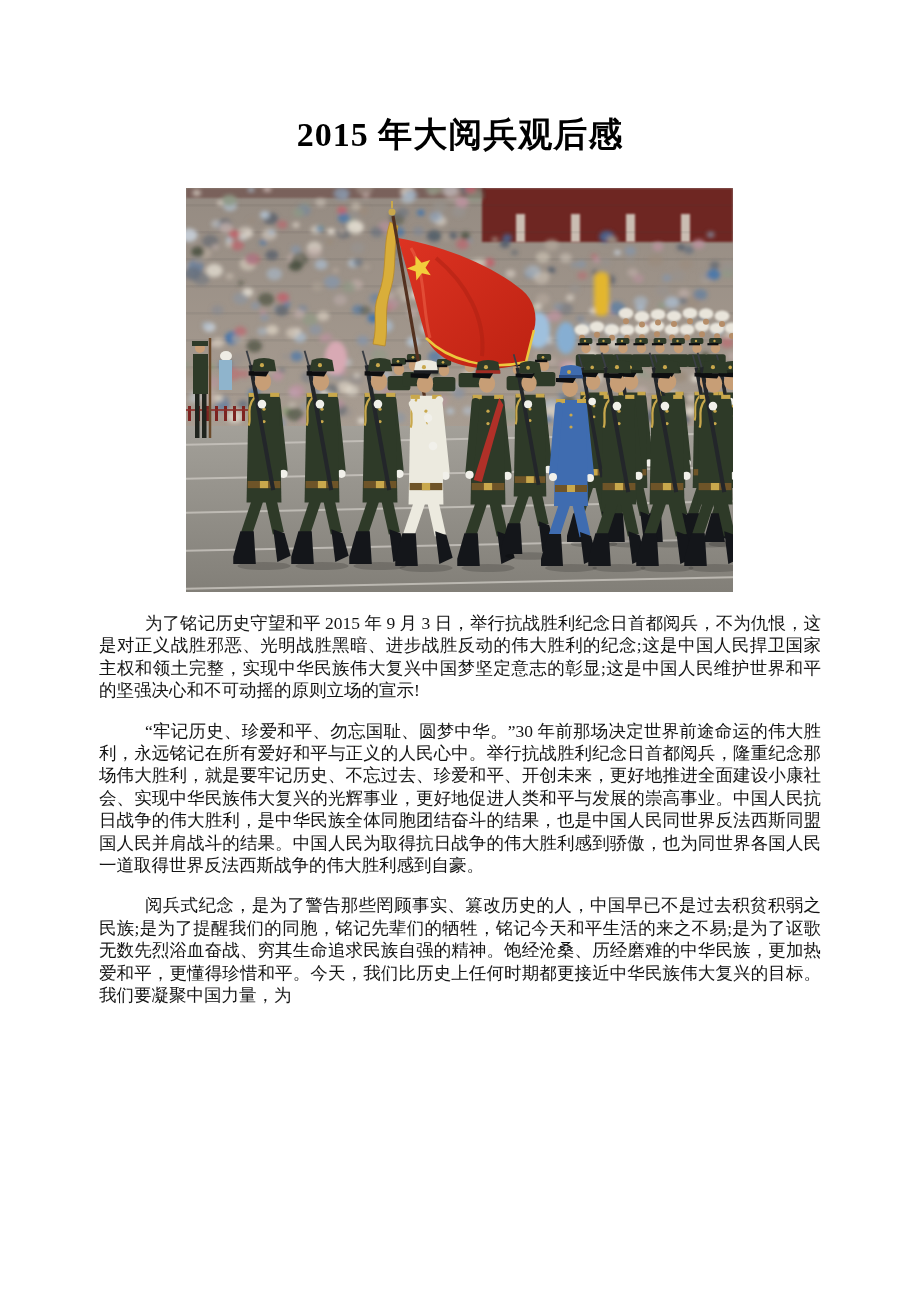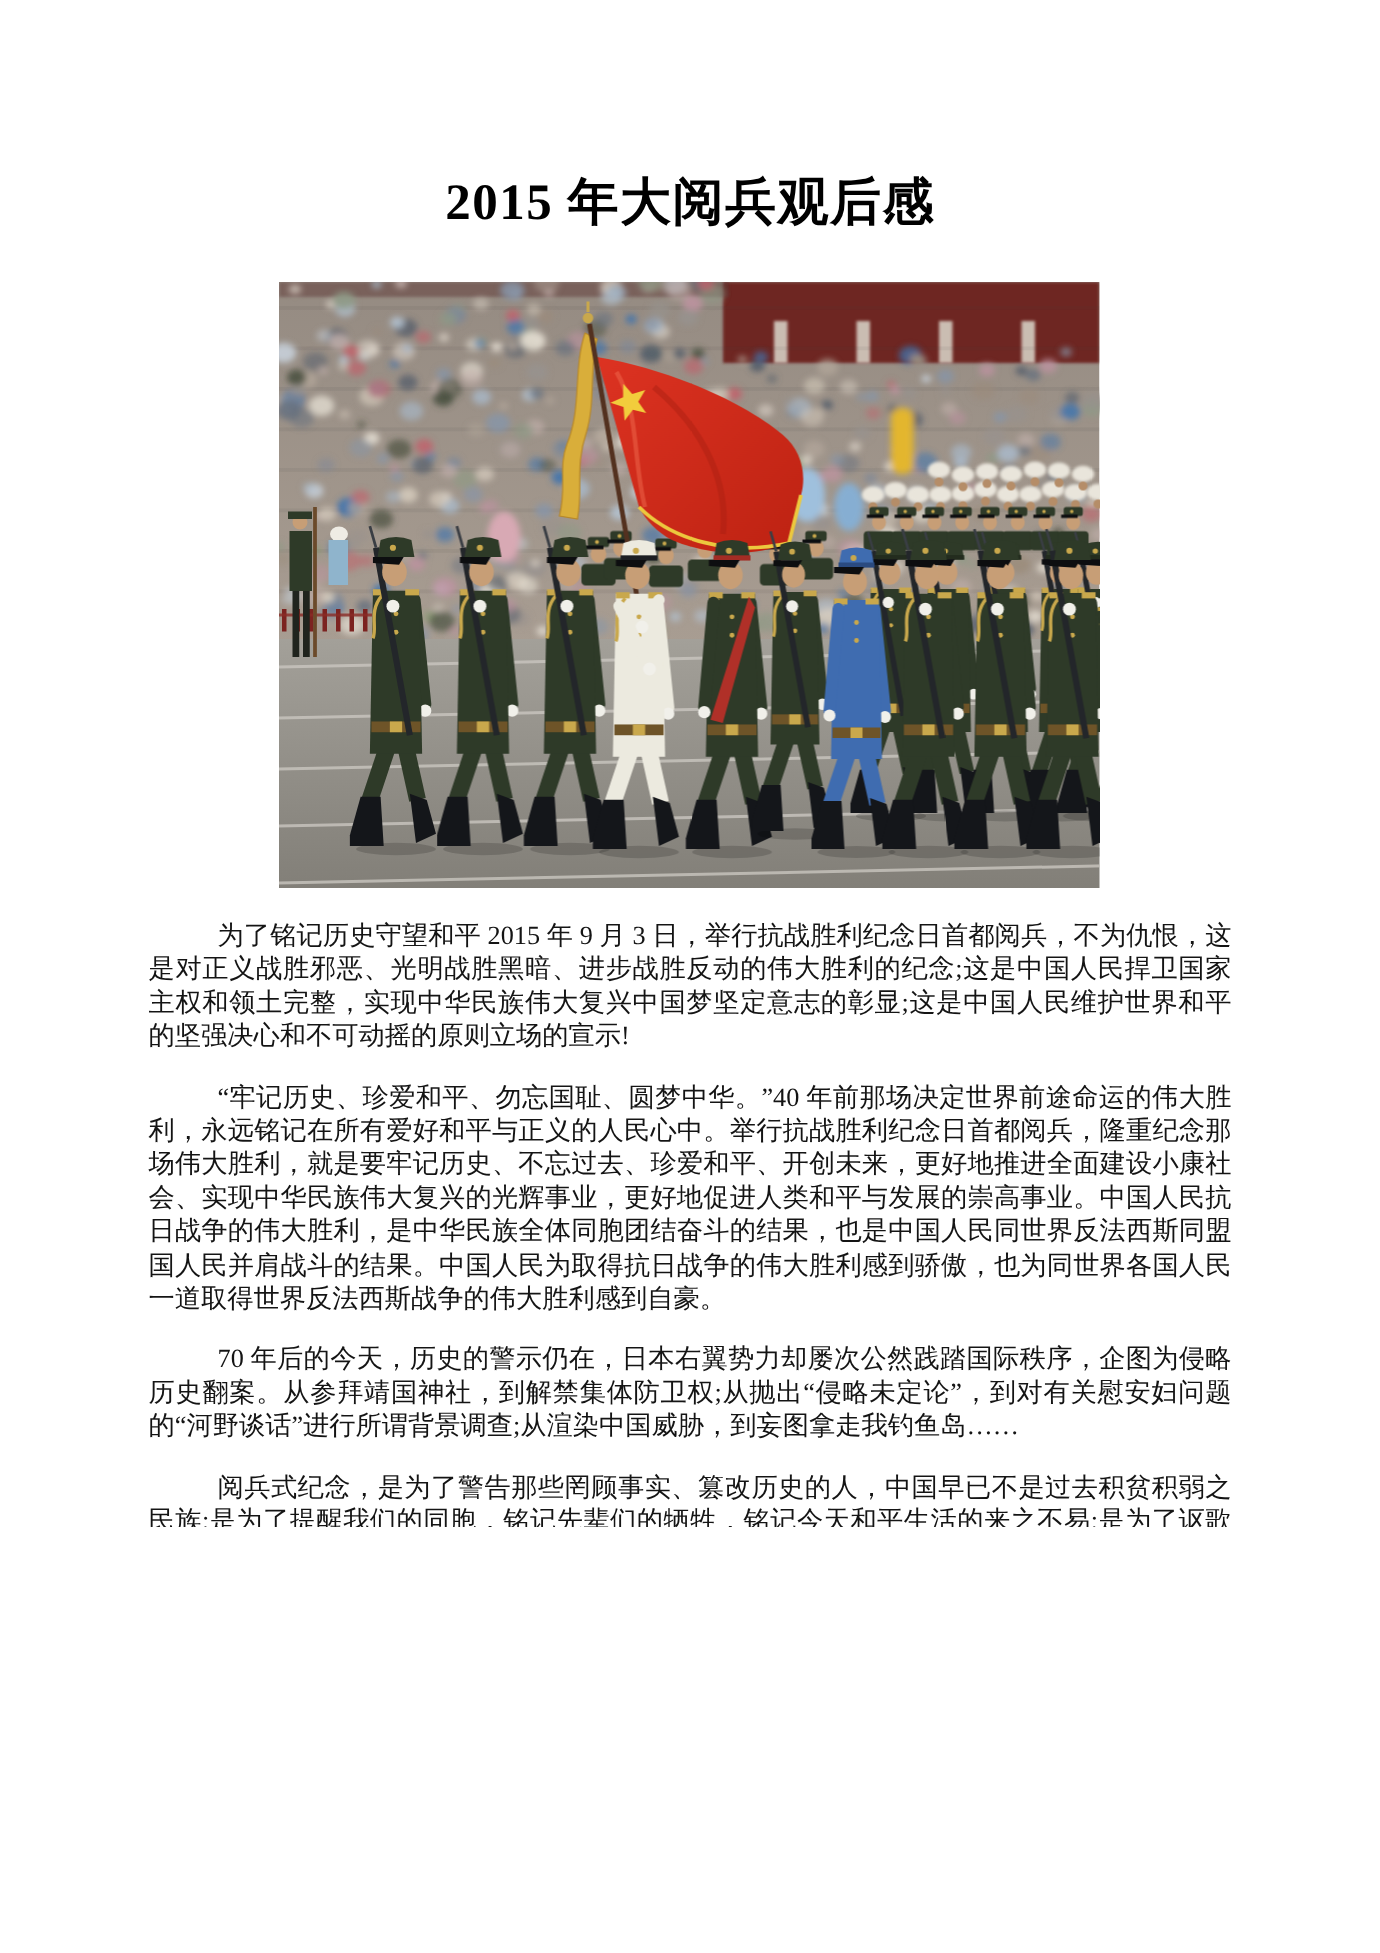--- a/index.html
+++ b/index.html
@@ -1008,18 +1008,17 @@
           <ellipse cx="527.975" cy="195.55" rx="8.2" ry="9.225" fill="#c79e76"></ellipse>
           <path d="M516.7,185.3 L518.75,174.025 Q529,169.925 539.25,174.025 L541.3,185.3 Z" fill="#2e3a28"></path>
           <path d="M513.625,185.3 L534.125,185.3 L531.05,190.425 L513.625,189.4 Z" fill="#0d0e10"></path>
           <circle cx="526.95" cy="179.15" r="2.05" fill="#c9a84c"></circle>
         </g>
       </svg>
   </figure>
 
   <div class="essay">
     <p>为了铭记历史守望和平 2015 年 9 月 3 日，举行抗战胜利纪念日首都阅兵，不为仇恨，这是对正义战胜邪恶、光明战胜黑暗、进步战胜反动的伟大胜利的纪念;这是中国人民捍卫国家主权和领土完整，实现中华民族伟大复兴中国梦坚定意志的彰显;这是中国人民维护世界和平的坚强决心和不可动摇的原则立场的宣示!</p>
-    <p>“牢记历史、珍爱和平、勿忘国耻、圆梦中华。”40 年前那场决定世界前途命运的伟大胜利，永远铭记在所有爱好和平与正义的人民心中。举行抗战胜利纪念日首都阅兵，隆重纪念那场伟大胜利，就是要牢记历史、不忘过去、珍爱和平、开创未来，更好地推进全面建设小康社会、实现中华民族伟大复兴的光辉事业，更好地促进人类和平与发展的崇高事业。中国人民抗日战争的伟大胜利，是中华民族全体同胞团结奋斗的结果，也是中国人民同世界反法西斯同盟国人民并肩战斗的结果。中国人民为取得抗日战争的伟大胜利感到骄傲，也为同世界各国人民一道取得世界反法西斯战争的伟大胜利感到自豪。</p>
-    <p>70 年后的今天，历史的警示仍在，日本右翼势力却屡次公然践踏国际秩序，企图为侵略历史翻案。从参拜靖国神社，到解禁集体防卫权;从抛出“侵略未定论”，到对有关慰安妇问题的“河野谈话”进行所谓背景调查;从渲染中国威胁，到妄图拿走我钓鱼岛……</p>
+    <p>“牢记历史、珍爱和平、勿忘国耻、圆梦中华。”30 年前那场决定世界前途命运的伟大胜利，永远铭记在所有爱好和平与正义的人民心中。举行抗战胜利纪念日首都阅兵，隆重纪念那场伟大胜利，就是要牢记历史、不忘过去、珍爱和平、开创未来，更好地推进全面建设小康社会、实现中华民族伟大复兴的光辉事业，更好地促进人类和平与发展的崇高事业。中国人民抗日战争的伟大胜利，是中华民族全体同胞团结奋斗的结果，也是中国人民同世界反法西斯同盟国人民并肩战斗的结果。中国人民为取得抗日战争的伟大胜利感到骄傲，也为同世界各国人民一道取得世界反法西斯战争的伟大胜利感到自豪。</p>
     <p>阅兵式纪念，是为了警告那些罔顾事实、篡改历史的人，中国早已不是过去积贫积弱之民族;是为了提醒我们的同胞，铭记先辈们的牺牲，铭记今天和平生活的来之不易;是为了讴歌无数先烈浴血奋战、穷其生命追求民族自强的精神。饱经沧桑、历经磨难的中华民族，更加热爱和平，更懂得珍惜和平。今天，我们比历史上任何时期都更接近中华民族伟大复兴的目标。我们要凝聚中国力量，为</p>
   </div>
 
 </div>
 
 </body></html>

